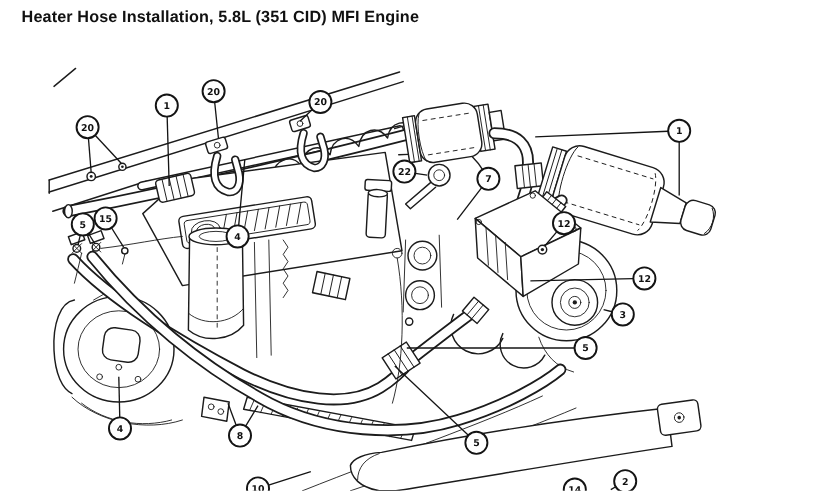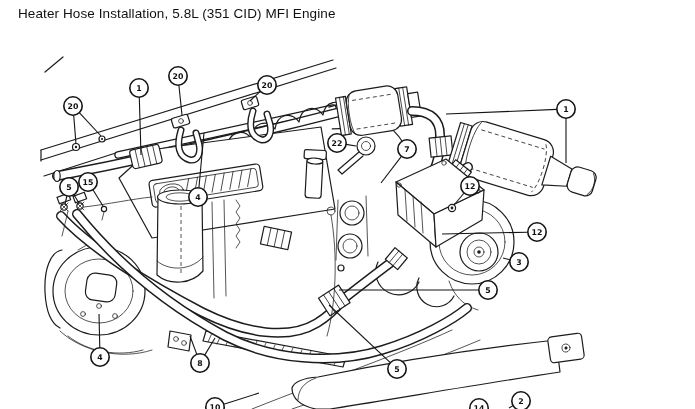--- a/index.html
+++ b/index.html
@@ -1,18 +1,18 @@
 <!DOCTYPE html>
 <html><head>
 <meta charset="utf-8">
 <style>
   html,body{margin:0;padding:0}
   body{width:695px;height:409px;background:#fff;position:relative;overflow:hidden;
        font-family:"Liberation Sans",sans-serif}
-  .title{position:absolute;left:18px;top:6px;font-size:13.5px;font-weight:normal;color:#111;
+  .title{position:absolute;left:18px;top:6px;font-size:13.5px;font-weight:bold;color:#111;
          letter-spacing:.1px;white-space:nowrap}
   svg{position:absolute;left:0;top:0;display:block}
   .ln{fill:none;stroke:#1c1c1c;stroke-width:1.2;stroke-linecap:round;stroke-linejoin:round}
   .thin{fill:none;stroke:#1c1c1c;stroke-width:.75;stroke-linecap:round;stroke-linejoin:round}
   .dash{fill:none;stroke:#1c1c1c;stroke-width:.75;stroke-dasharray:4 3}
   .wh{fill:#fff;stroke:#1c1c1c;stroke-width:1.2;stroke-linejoin:round}
   .hd{fill:none;stroke:#1c1c1c;stroke-linecap:round}
   .hw{fill:none;stroke:#fff;stroke-linecap:round}
   .callout circle{fill:#fff;stroke:#141414;stroke-width:1.6}
   .callout line{stroke:#141414;stroke-width:1.1}

